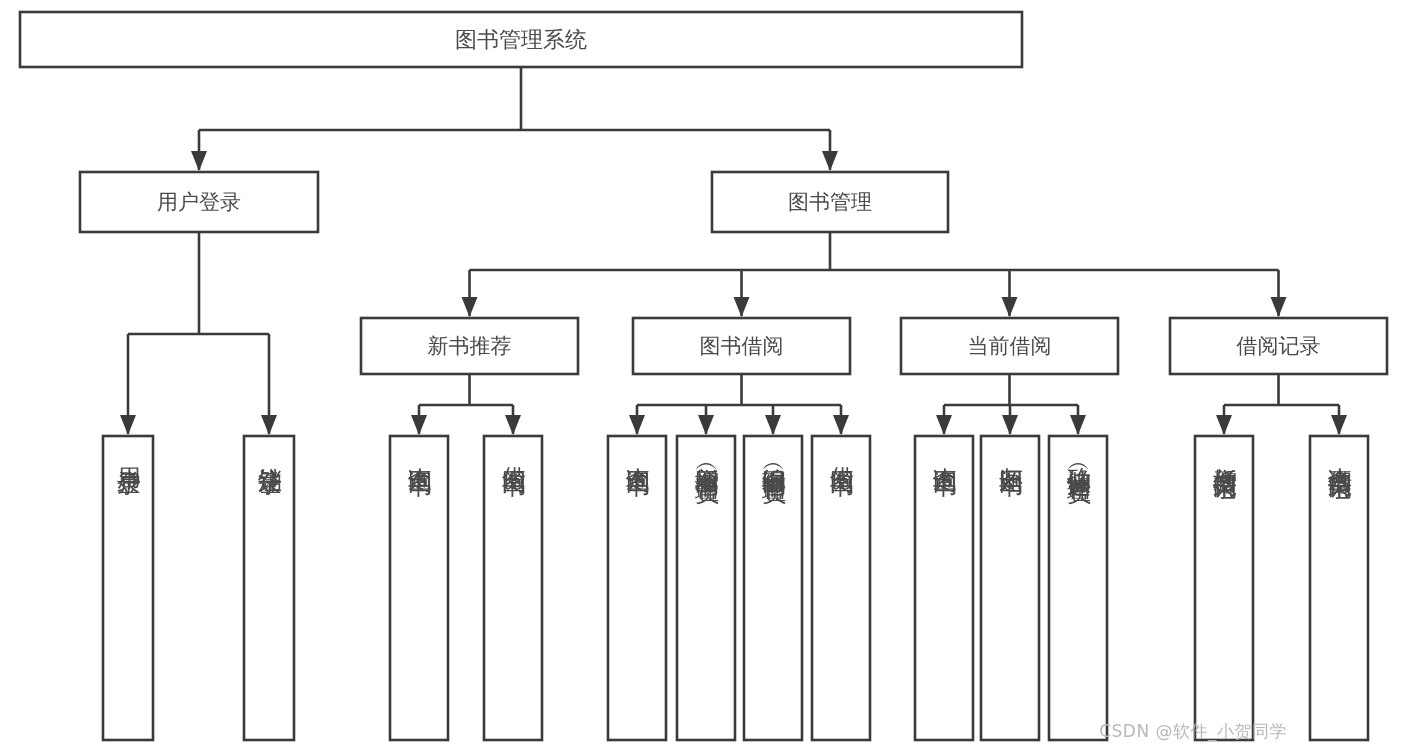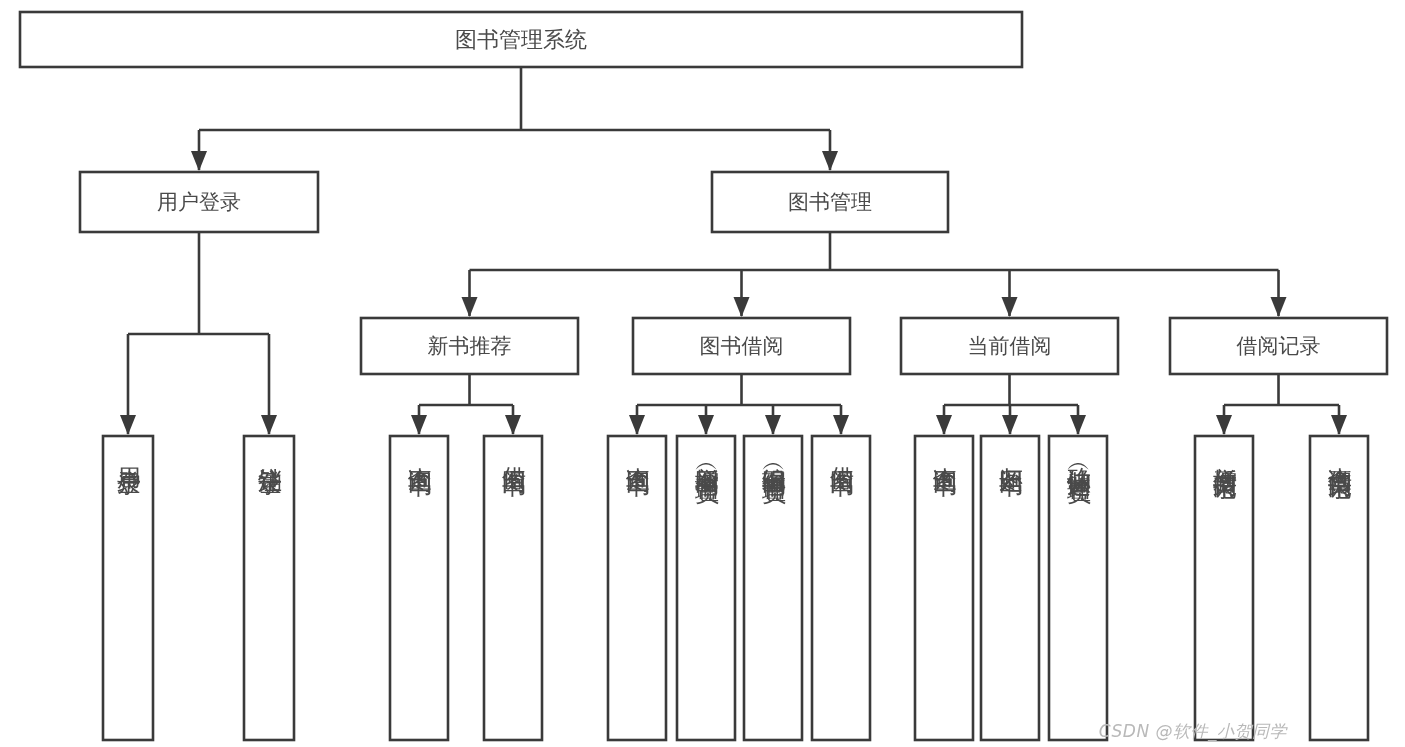--- a/index.html
+++ b/index.html
@@ -75,21 +75,20 @@
   }
   .watermark {
     position: absolute;
     right: 6px;
     bottom: 4px;
     font-family: "DejaVu Sans", "Liberation Sans", sans-serif;
     font-size: 17px;
     color: #b9b9b9;
     letter-spacing: 0.5px;
     white-space: nowrap;
-    font-style: italic;
   }
 </style>
 </head>
 <body>
 
 <div id="diagram-root">
 
   <svg id="flow-svg" viewBox="0 0 1405 747">
     <g id="connector-layer">
         <line x1="521" y1="67" x2="521" y2="130" class="connector"></line>

